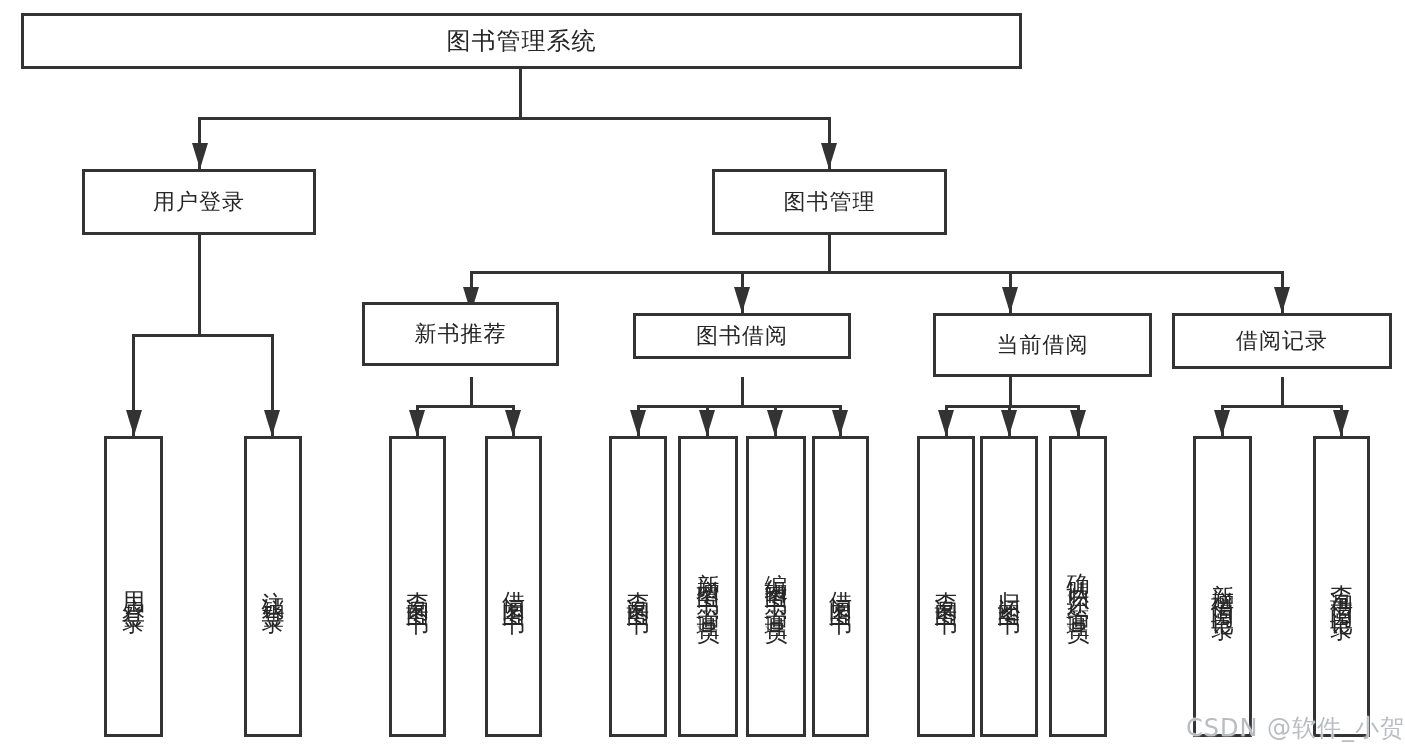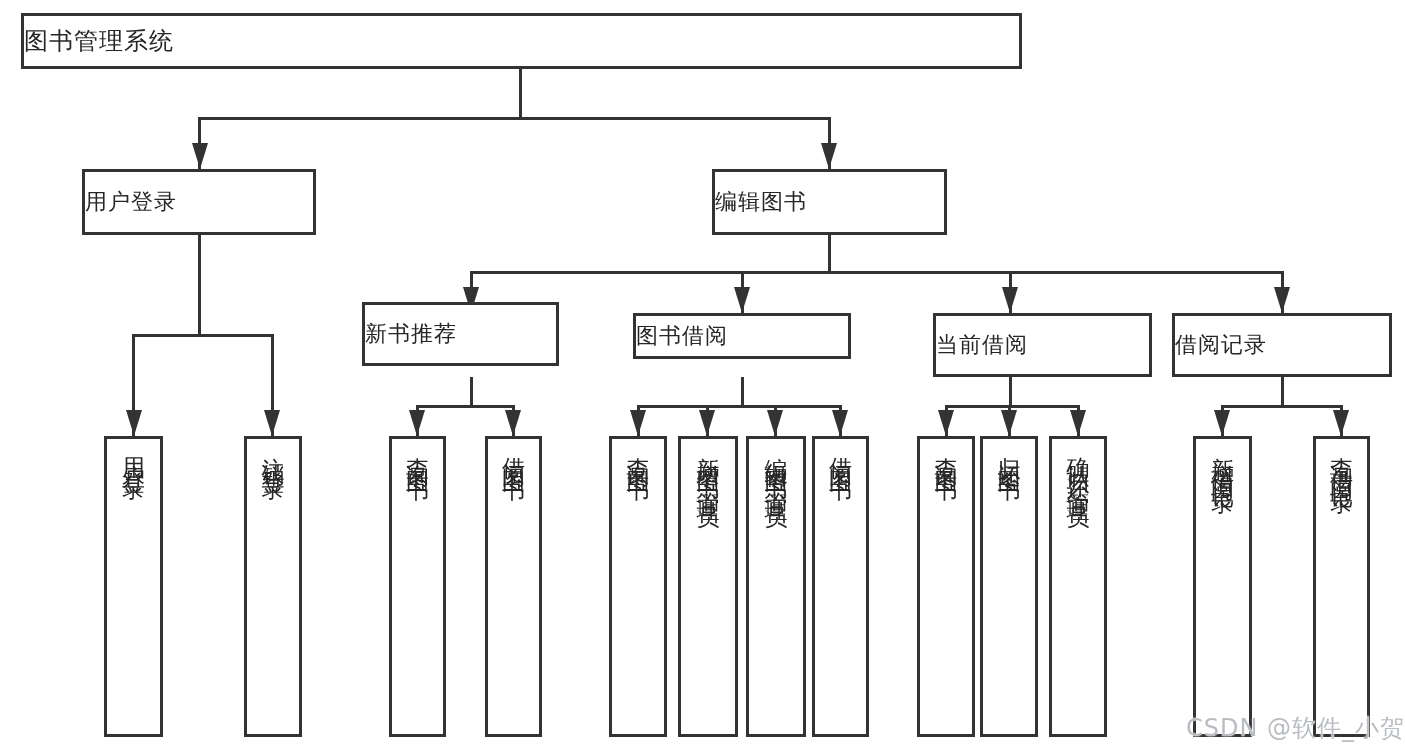--- a/index.html
+++ b/index.html
@@ -23,21 +23,21 @@
     position:absolute;width:0;height:0;
     border-left:8px solid transparent;
     border-right:8px solid transparent;
     border-top:26px solid var(--line);
   }
   .box{
     position:absolute;
     background:#ffffff;
     border:3px solid var(--line);
     box-sizing:border-box;
-    display:flex;align-items:center;justify-content:flex-start;
+    display:flex;align-items:center;justify-content:center;
     color:var(--text);
     font-size:22px;
     letter-spacing:1px;
     z-index:2;
   }
   .box.title{font-size:24px;}
   .vbox{
     writing-mode:vertical-rl;
     text-orientation:mixed;
     font-size:23px;
@@ -120,33 +120,33 @@
   <div class="arr" style="left:1333px;top:410px;"></div>
 
   <div class="box title" style="left:21px;top:13px;width:1001px;height:56px;">
     <span>图书管理系统</span>
   </div>
 
   <div class="box" style="left:82px;top:169px;width:234px;height:66px;">
     <span>用户登录</span>
   </div>
   <div class="box" style="left:712px;top:169px;width:235px;height:66px;">
-    <span>编辑图书</span>
+    <span>图书管理</span>
   </div>
 
   <div class="box" style="left:362px;top:302px;width:197px;height:64px;">
     <span>新书推荐</span>
   </div>
   <div class="box" style="left:633px;top:313px;width:218px;height:46px;">
     <span>图书借阅</span>
   </div>
   <div class="box" style="left:901px;top:313px;width:219px;height:64px;margin-left:32px;">
     <span>当前借阅</span>
   </div>
-  <div class="box" style="left:1172px;top:313px;width:220px;height:64px;">
+  <div class="box" style="left:1172px;top:313px;width:220px;height:56px;">
     <span>借阅记录</span>
   </div>
 
   <div class="box vbox" style="left:104px;top:436px;width:59px;height:301px;">
     <span>用户登录</span>
   </div>
   <div class="box vbox" style="left:244px;top:436px;width:58px;height:301px;">
     <span>注销登录</span>
   </div>
 

